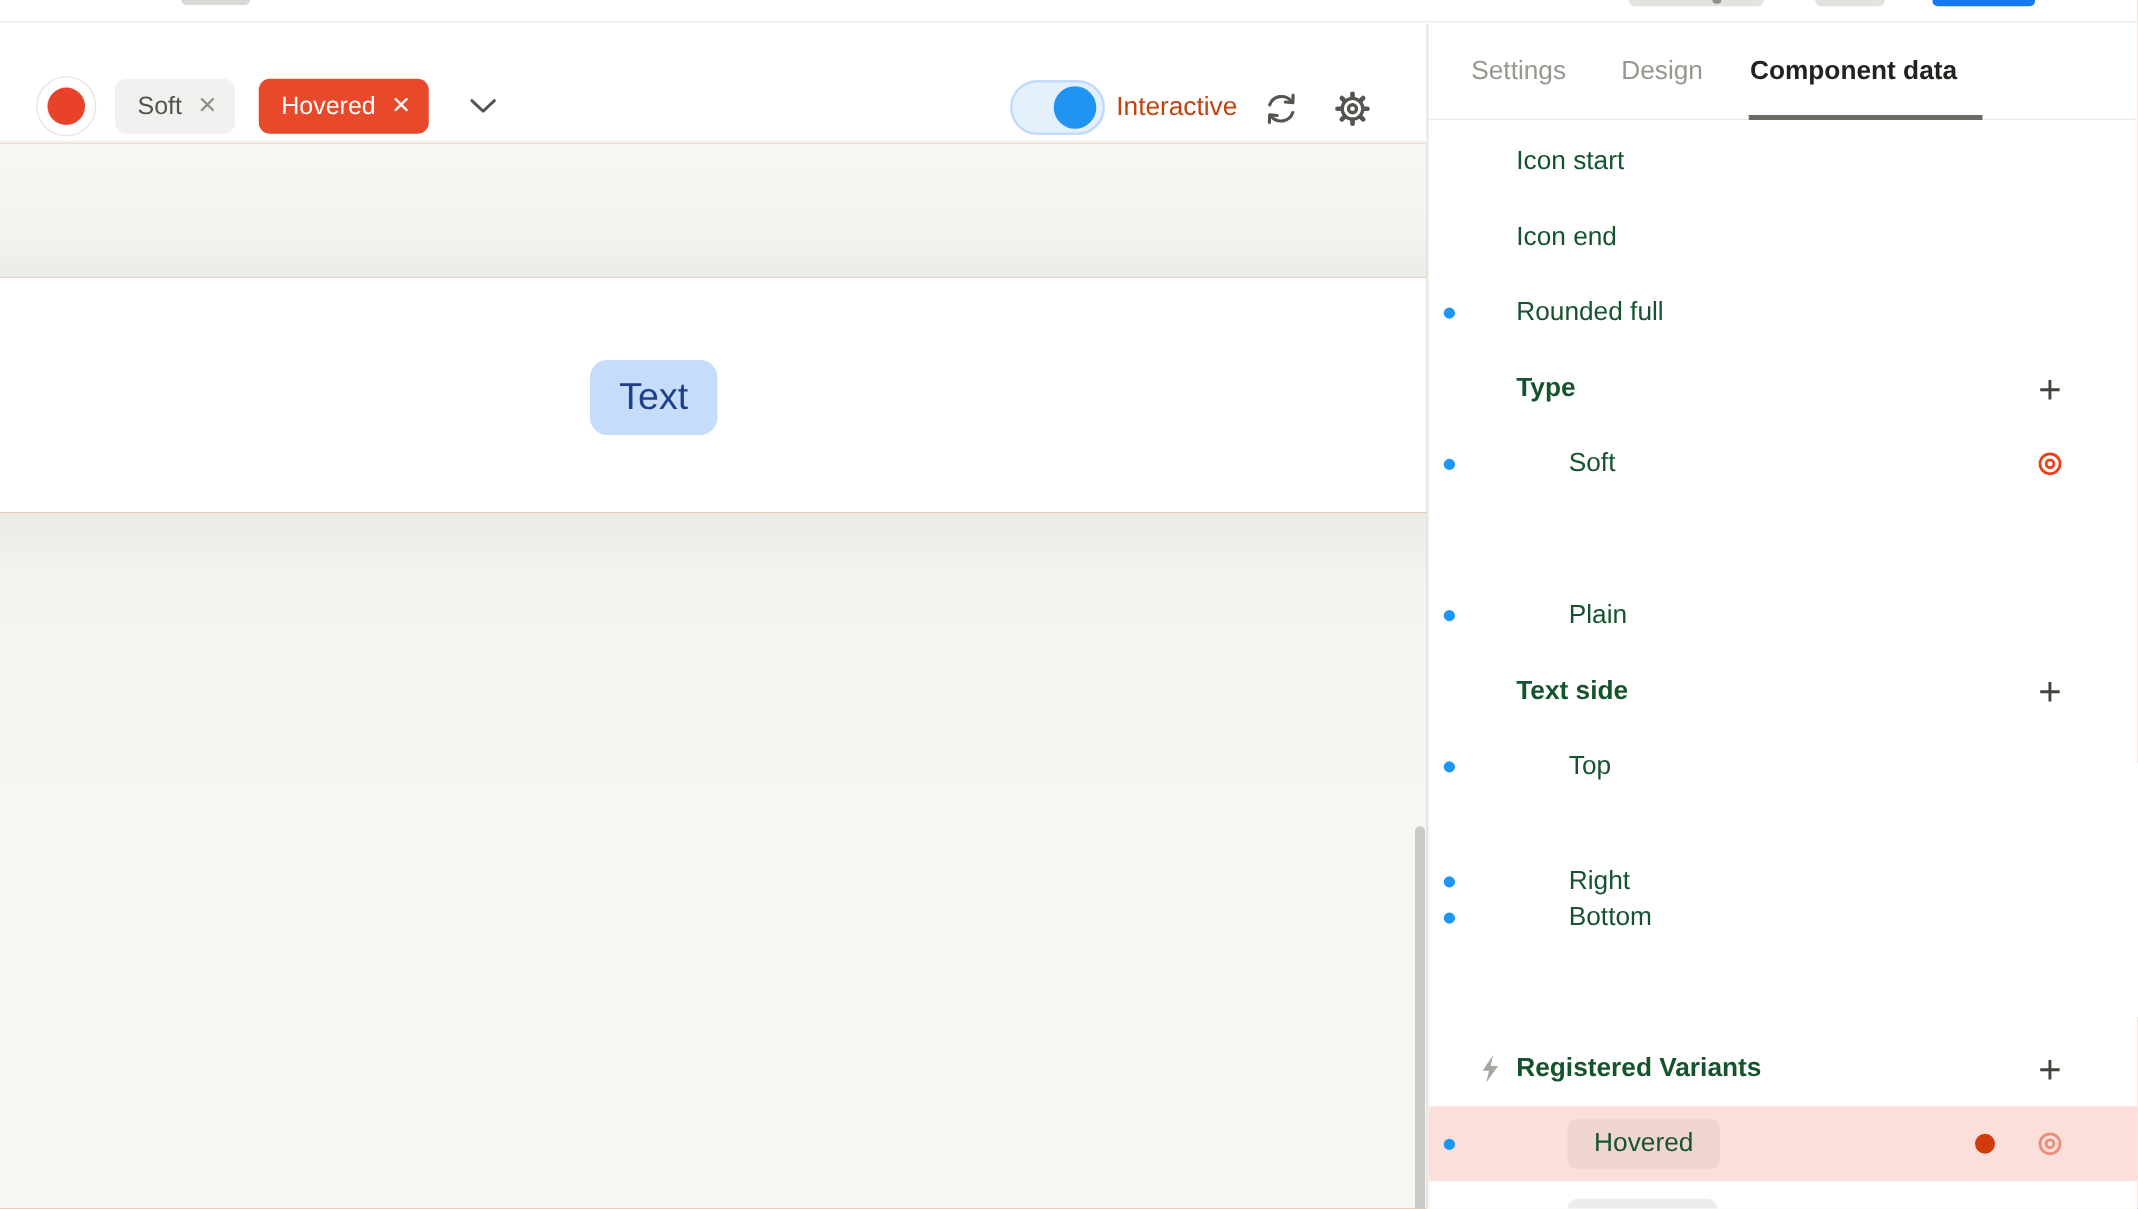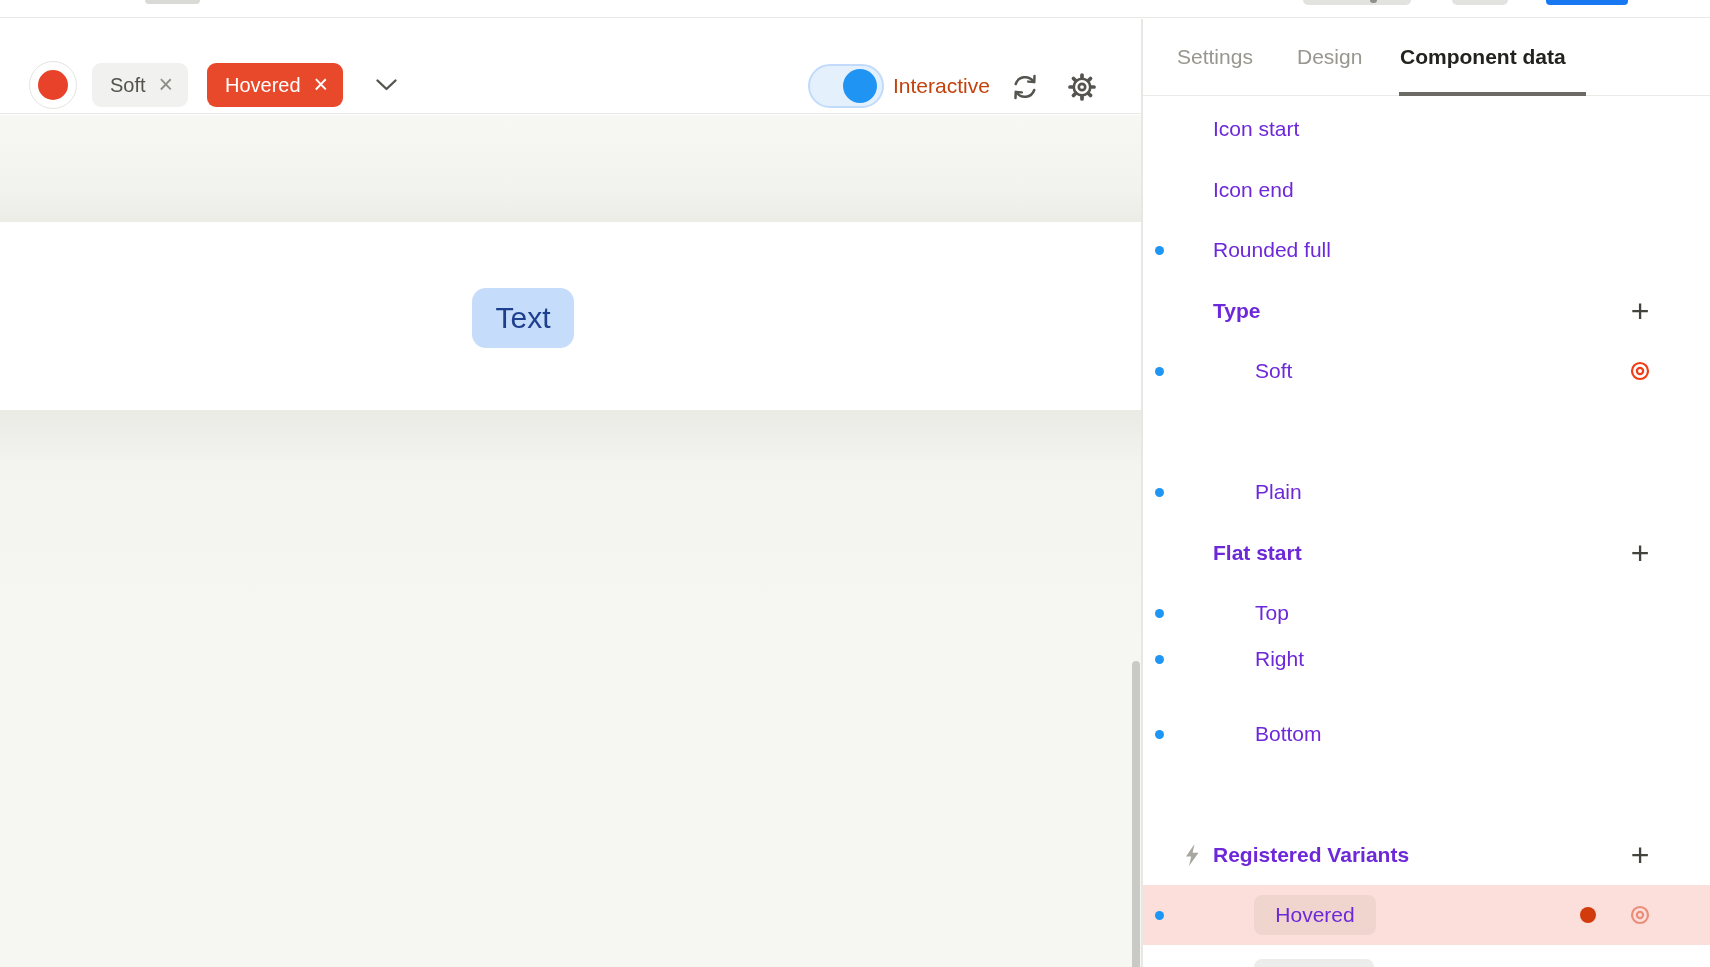--- a/index.html
+++ b/index.html
@@ -68,21 +68,21 @@
     border-bottom:1px solid #eaeae6; background:#ffffff;}
   .tab { position:absolute; top:24px; height:27px; line-height:27px; font-size:21px;
     color:#97968f; font-weight:500; cursor:pointer; white-space:nowrap;}
   .tab-settings { left:34px; }
   .tab-design { left:154px; }
   .tab-component-data { left:257px; color:#22221e; font-weight:700;}
   .tab-underline { position:absolute; left:256px; top:73px; width:187px; height:4px; background:#6b6a64;}
 
   .prow { position:absolute; left:0; width:567px; height:60px; cursor:pointer;}
   .prow .row-label { position:absolute; top:50%; transform:translateY(-50%);
-    font-size:21px; color:#6d28d9; white-space:nowrap;}
+    font-size:21px; color:#14532d; white-space:nowrap;}
   .lvl0 .row-label { left:70px; }
   .lvl1 .row-label { left:112px; }
   .prow.header .row-label { font-weight:700; }
   .blue-dot { position:absolute; left:12px; top:50%; margin-top:-4.5px; width:9px; height:9px;
     border-radius:50%; background:#1e96f3;}
   .plus-btn { position:absolute; left:483px; top:50%; transform:translateY(-50%);
     width:28px; height:32px; font-size:32px; font-weight:200; color:#43433e;
     display:flex; align-items:center; justify-content:center; line-height:1; cursor:pointer;}
   .target-btn { position:absolute; left:484px; top:50%; margin-top:-13px; width:26px; height:26px; cursor:pointer;}
   .bolt-icon { position:absolute; left:41px; top:50%; margin-top:-11px; width:16px; height:22px;}
@@ -199,28 +199,28 @@
           <circle cx="13" cy="13" r="8" fill="none" stroke="#f23c16" stroke-width="2.2"></circle>
           <circle cx="13" cy="13" r="3.1" fill="none" stroke="#f23c16" stroke-width="2.2"></circle>
         </svg>
       </span>
     </div>
     <div class="prow lvl1" style="top:443px">
       <span class="blue-dot"></span>
       <span class="row-label">Plain</span>
     </div>
     <div class="prow lvl0 header" style="top:504px">
-      <span class="row-label">Flat start</span>
+      <span class="row-label">Text side</span>
       <span class="plus-btn">+</span>
     </div>
     <div class="prow lvl1" style="top:564px">
       <span class="blue-dot"></span>
       <span class="row-label">Top</span>
     </div>
-    <div class="prow lvl1" style="top:610px">
+    <div class="prow lvl1" style="top:656px">
       <span class="blue-dot"></span>
       <span class="row-label">Right</span>
     </div>
     <div class="prow lvl1" style="top:685px">
       <span class="blue-dot"></span>
       <span class="row-label">Bottom</span>
     </div>
     <div class="prow lvl0 header" style="top:806px">
       <span class="bolt-icon">
         <svg width="16" height="22" viewBox="0 0 16 22">

